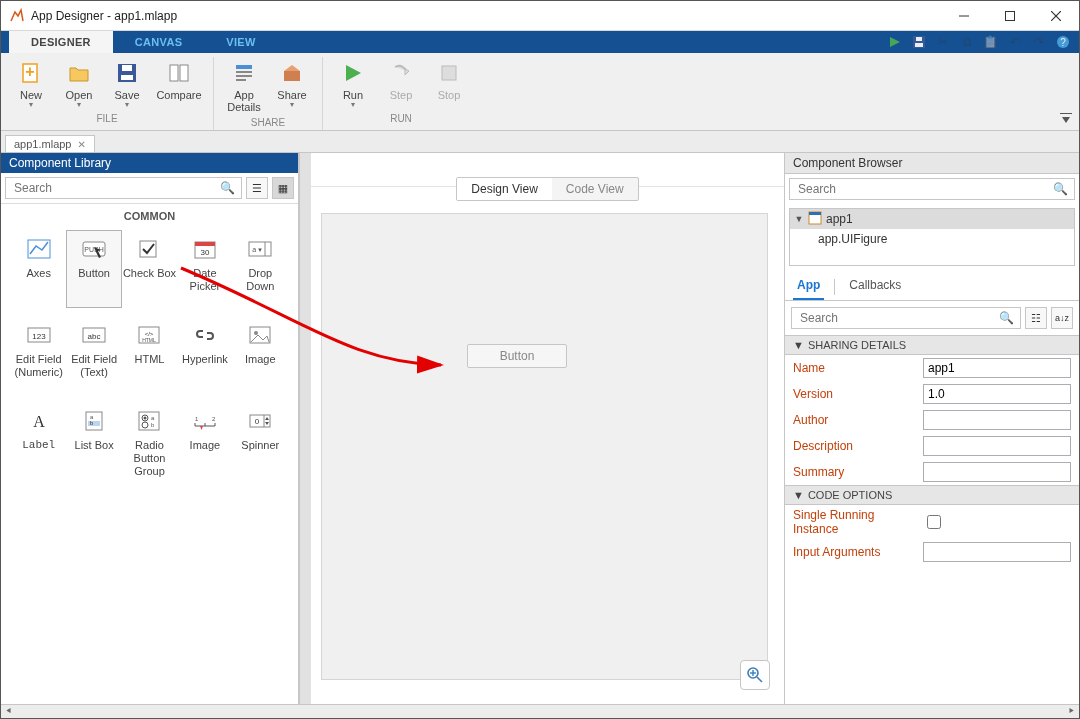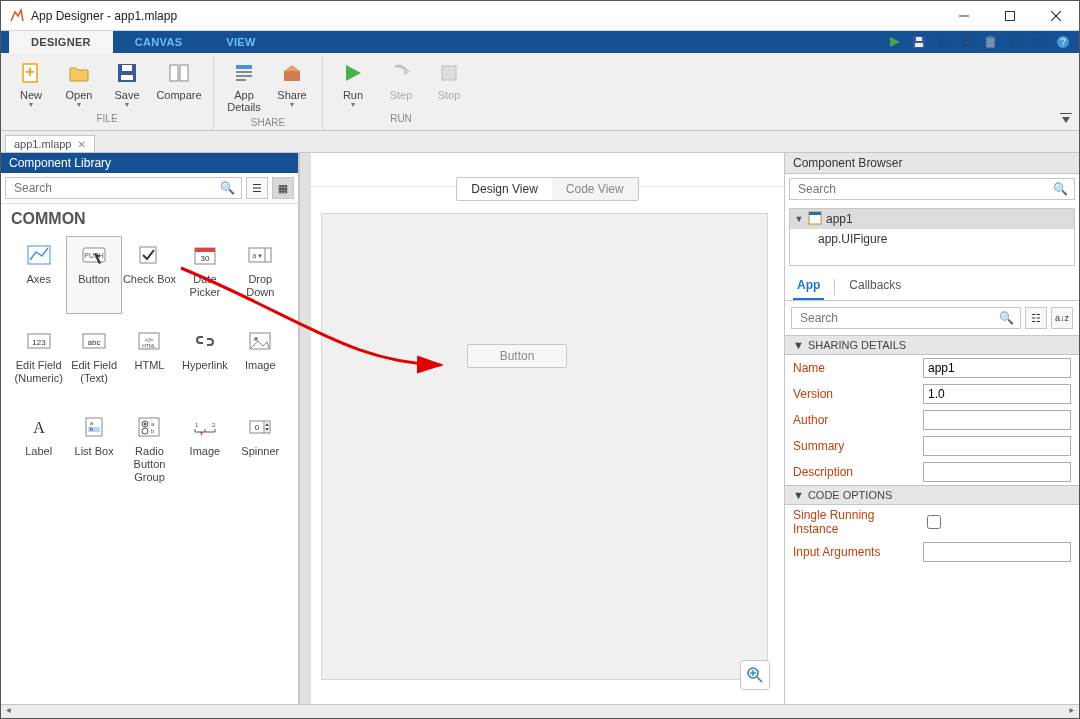--- a/index.html
+++ b/index.html
@@ -196,25 +196,26 @@
   }
   .iconbtn.active { background: #d8d8d8;}
 
   
   .complib {
     width: 298px;
     border-right: 1px solid #c6c6c6;
     background: #fff;
   }
   .complib .cat-label {
-    font-size: 16px;
+    font-size: 11px;
     font-weight: 600;
     color: #555;
     padding: 6px 10px 4px;
     background:#fff;
+    text-align:center;
   }
   .complib-grid {
     display: grid;
     grid-template-columns: repeat(5, 1fr);
     gap: 8px 0;
     padding: 4px 10px 10px;
     overflow-y: auto;
   }
   .comp-item {
     display: flex;
@@ -655,21 +656,21 @@
             </svg>
           </span>
           <span class="lbl" style="white-space: pre-line;">Image</span>
         </div>
         <div class="comp-item">
           <span class="ci">
             <svg width="26" height="22">
               <text x="13" y="17" text-anchor="middle" font-size="16" font-family="serif" fill="#333">A</text>
             </svg>
           </span>
-          <span class="lbl" style="white-space: pre-line;">Label</span>
+          <span class="lbl" style="white-space: pre-line; font-family: Liberation Mono, monospace;">Label</span>
         </div>
         <div class="comp-item">
           <span class="ci">
             <svg width="26" height="22">
               <rect x="5" y="2" width="16" height="18" fill="#fff" stroke="#888"></rect>
               <text x="9" y="9" font-size="6" fill="#555">a</text>
               <rect x="7" y="11" width="12" height="5" fill="#bcd6ef"></rect>
               <text x="9" y="15" font-size="6" fill="#333">b</text>
             </svg>
           </span>
@@ -801,25 +802,25 @@
     </div>
     <div class="prop-row">
       <label>Version</label>
       <input type="text" value="1.0" style="">
     </div>
     <div class="prop-row">
       <label>Author</label>
       <input type="text" value="" style="">
     </div>
     <div class="prop-row">
+      <label>Description</label>
+      <input type="text" value="" style="">
+    </div>
+    <div class="prop-row">
       <label>Summary</label>
-      <input type="text" value="" style="">
-    </div>
-    <div class="prop-row">
-      <label>Description</label>
       <input type="text" value="" style="">
     </div>
 
     <div class="sectionhdr">
       <span>▼</span>
       <span>CODE OPTIONS</span>
     </div>
     <div class="prop-row">
       <label>Single Running Instance</label>
       <input type="checkbox" style="">

